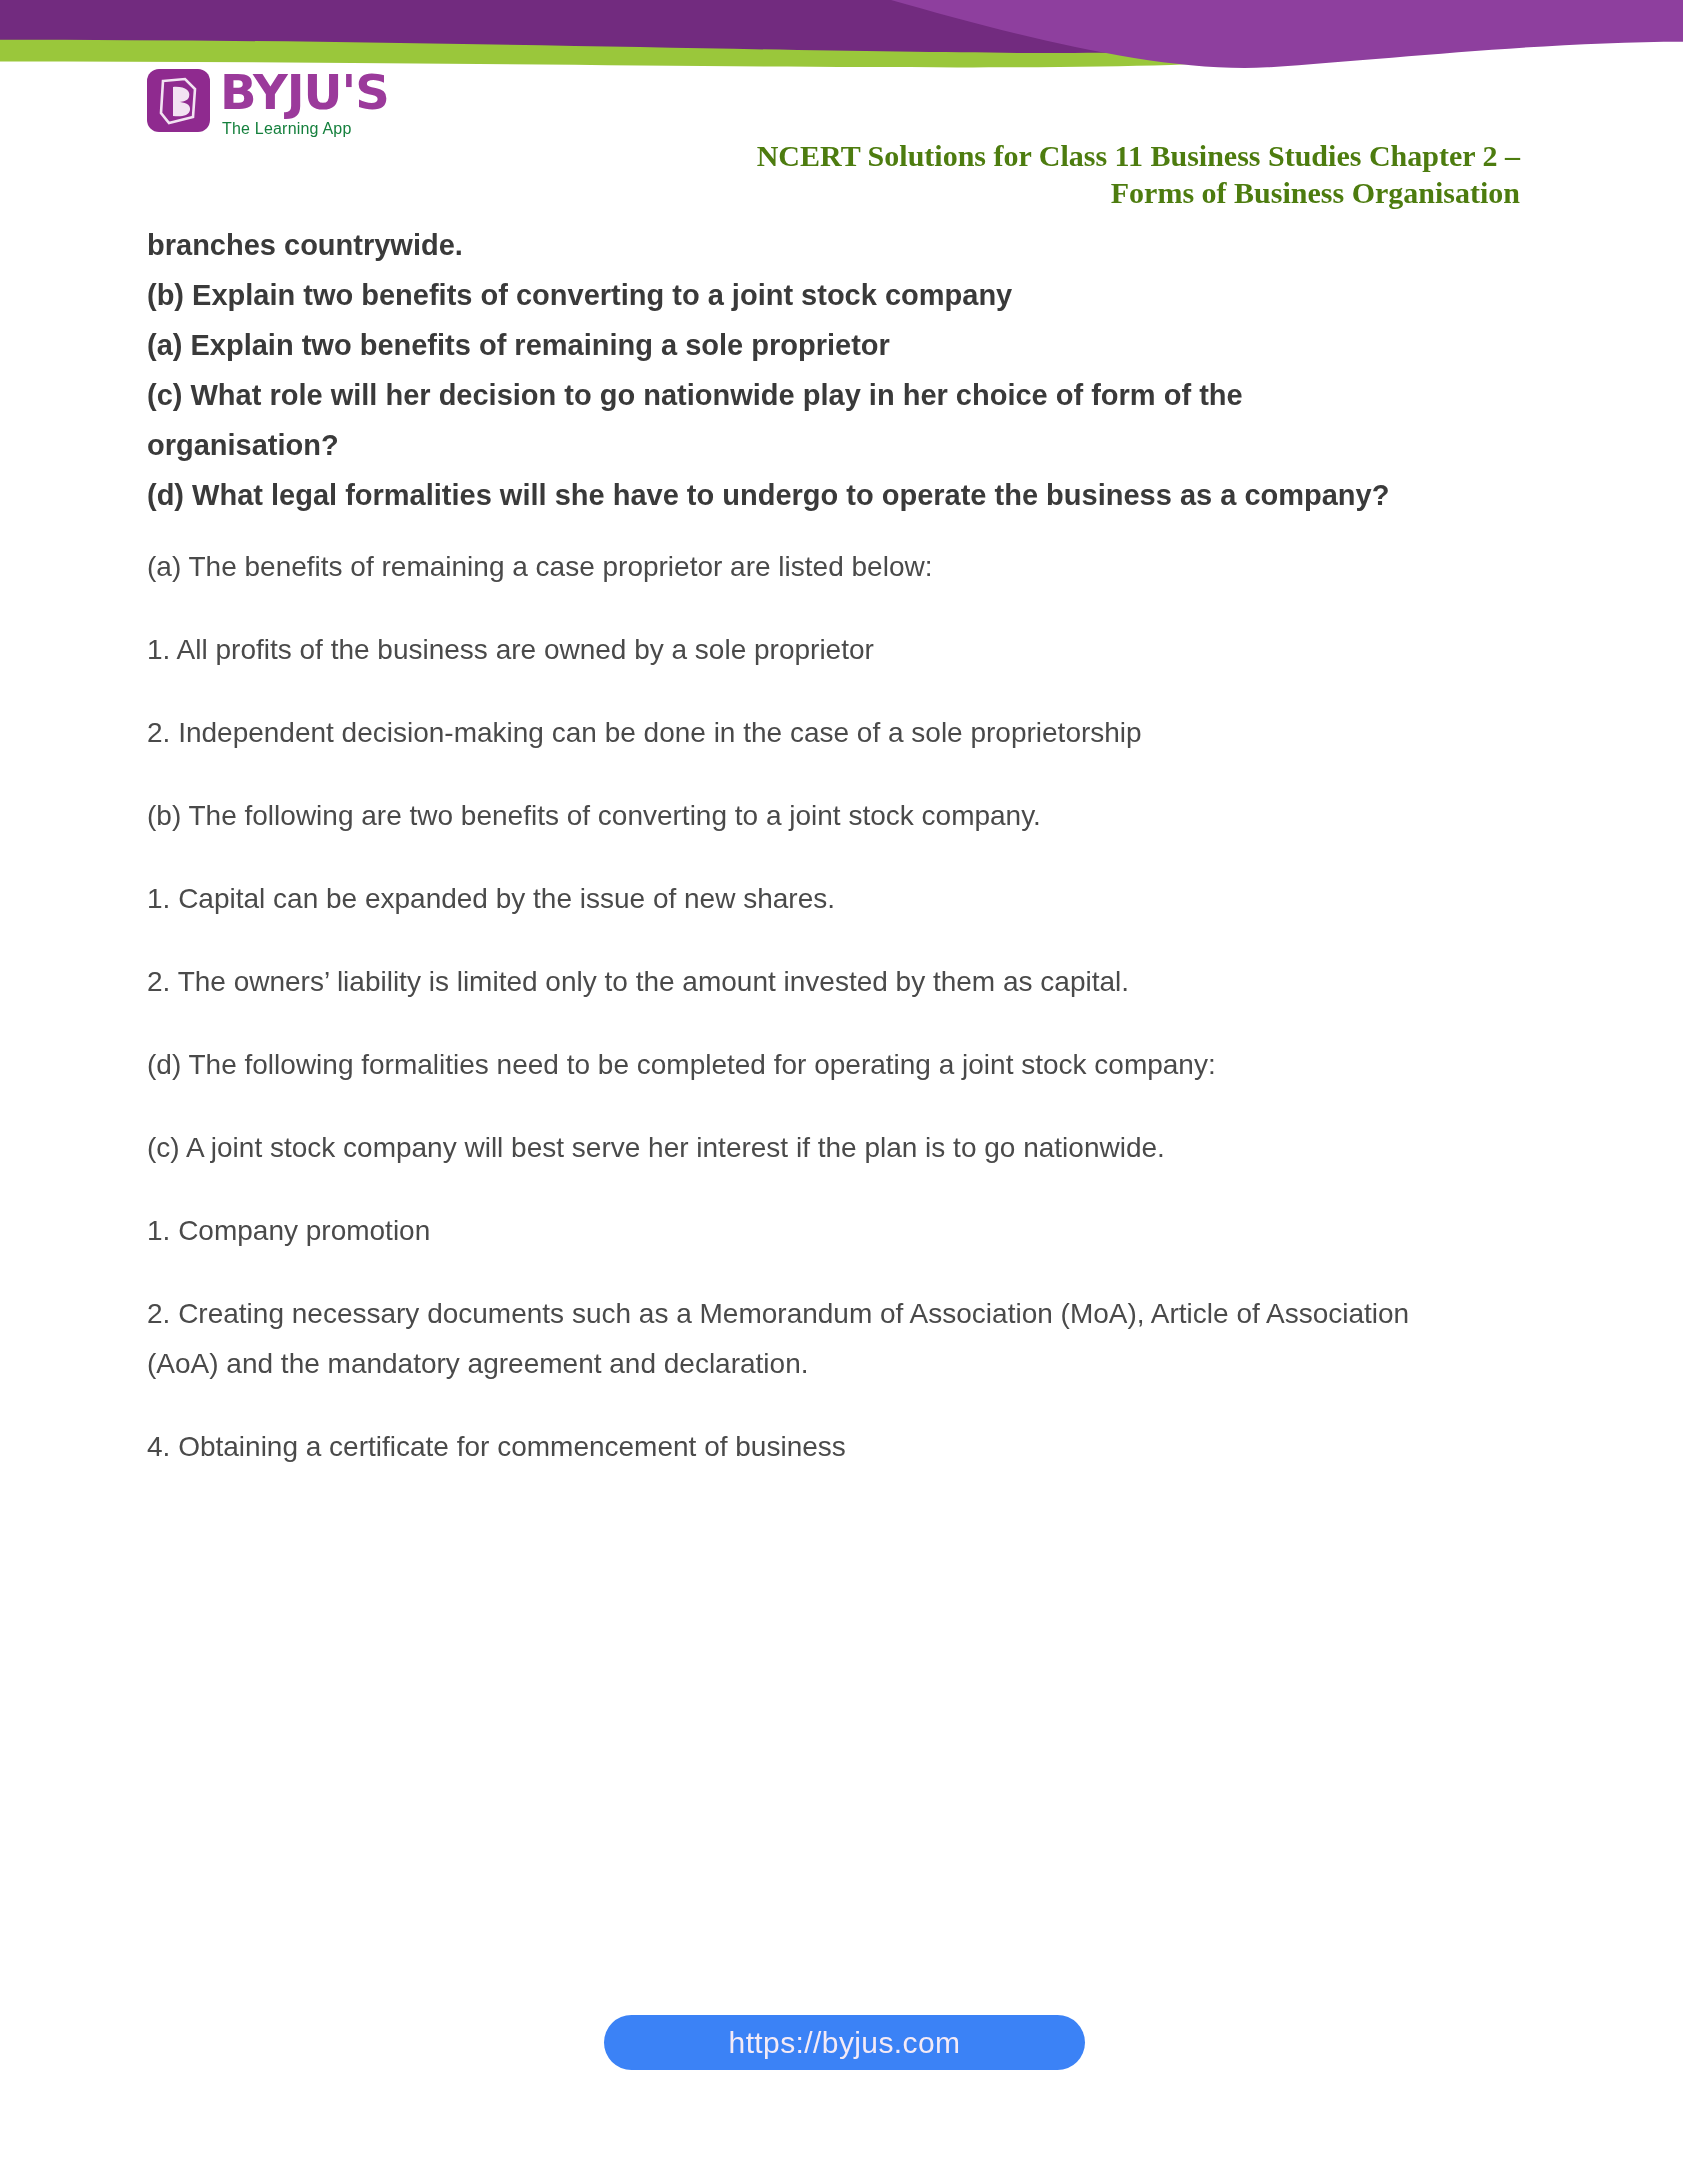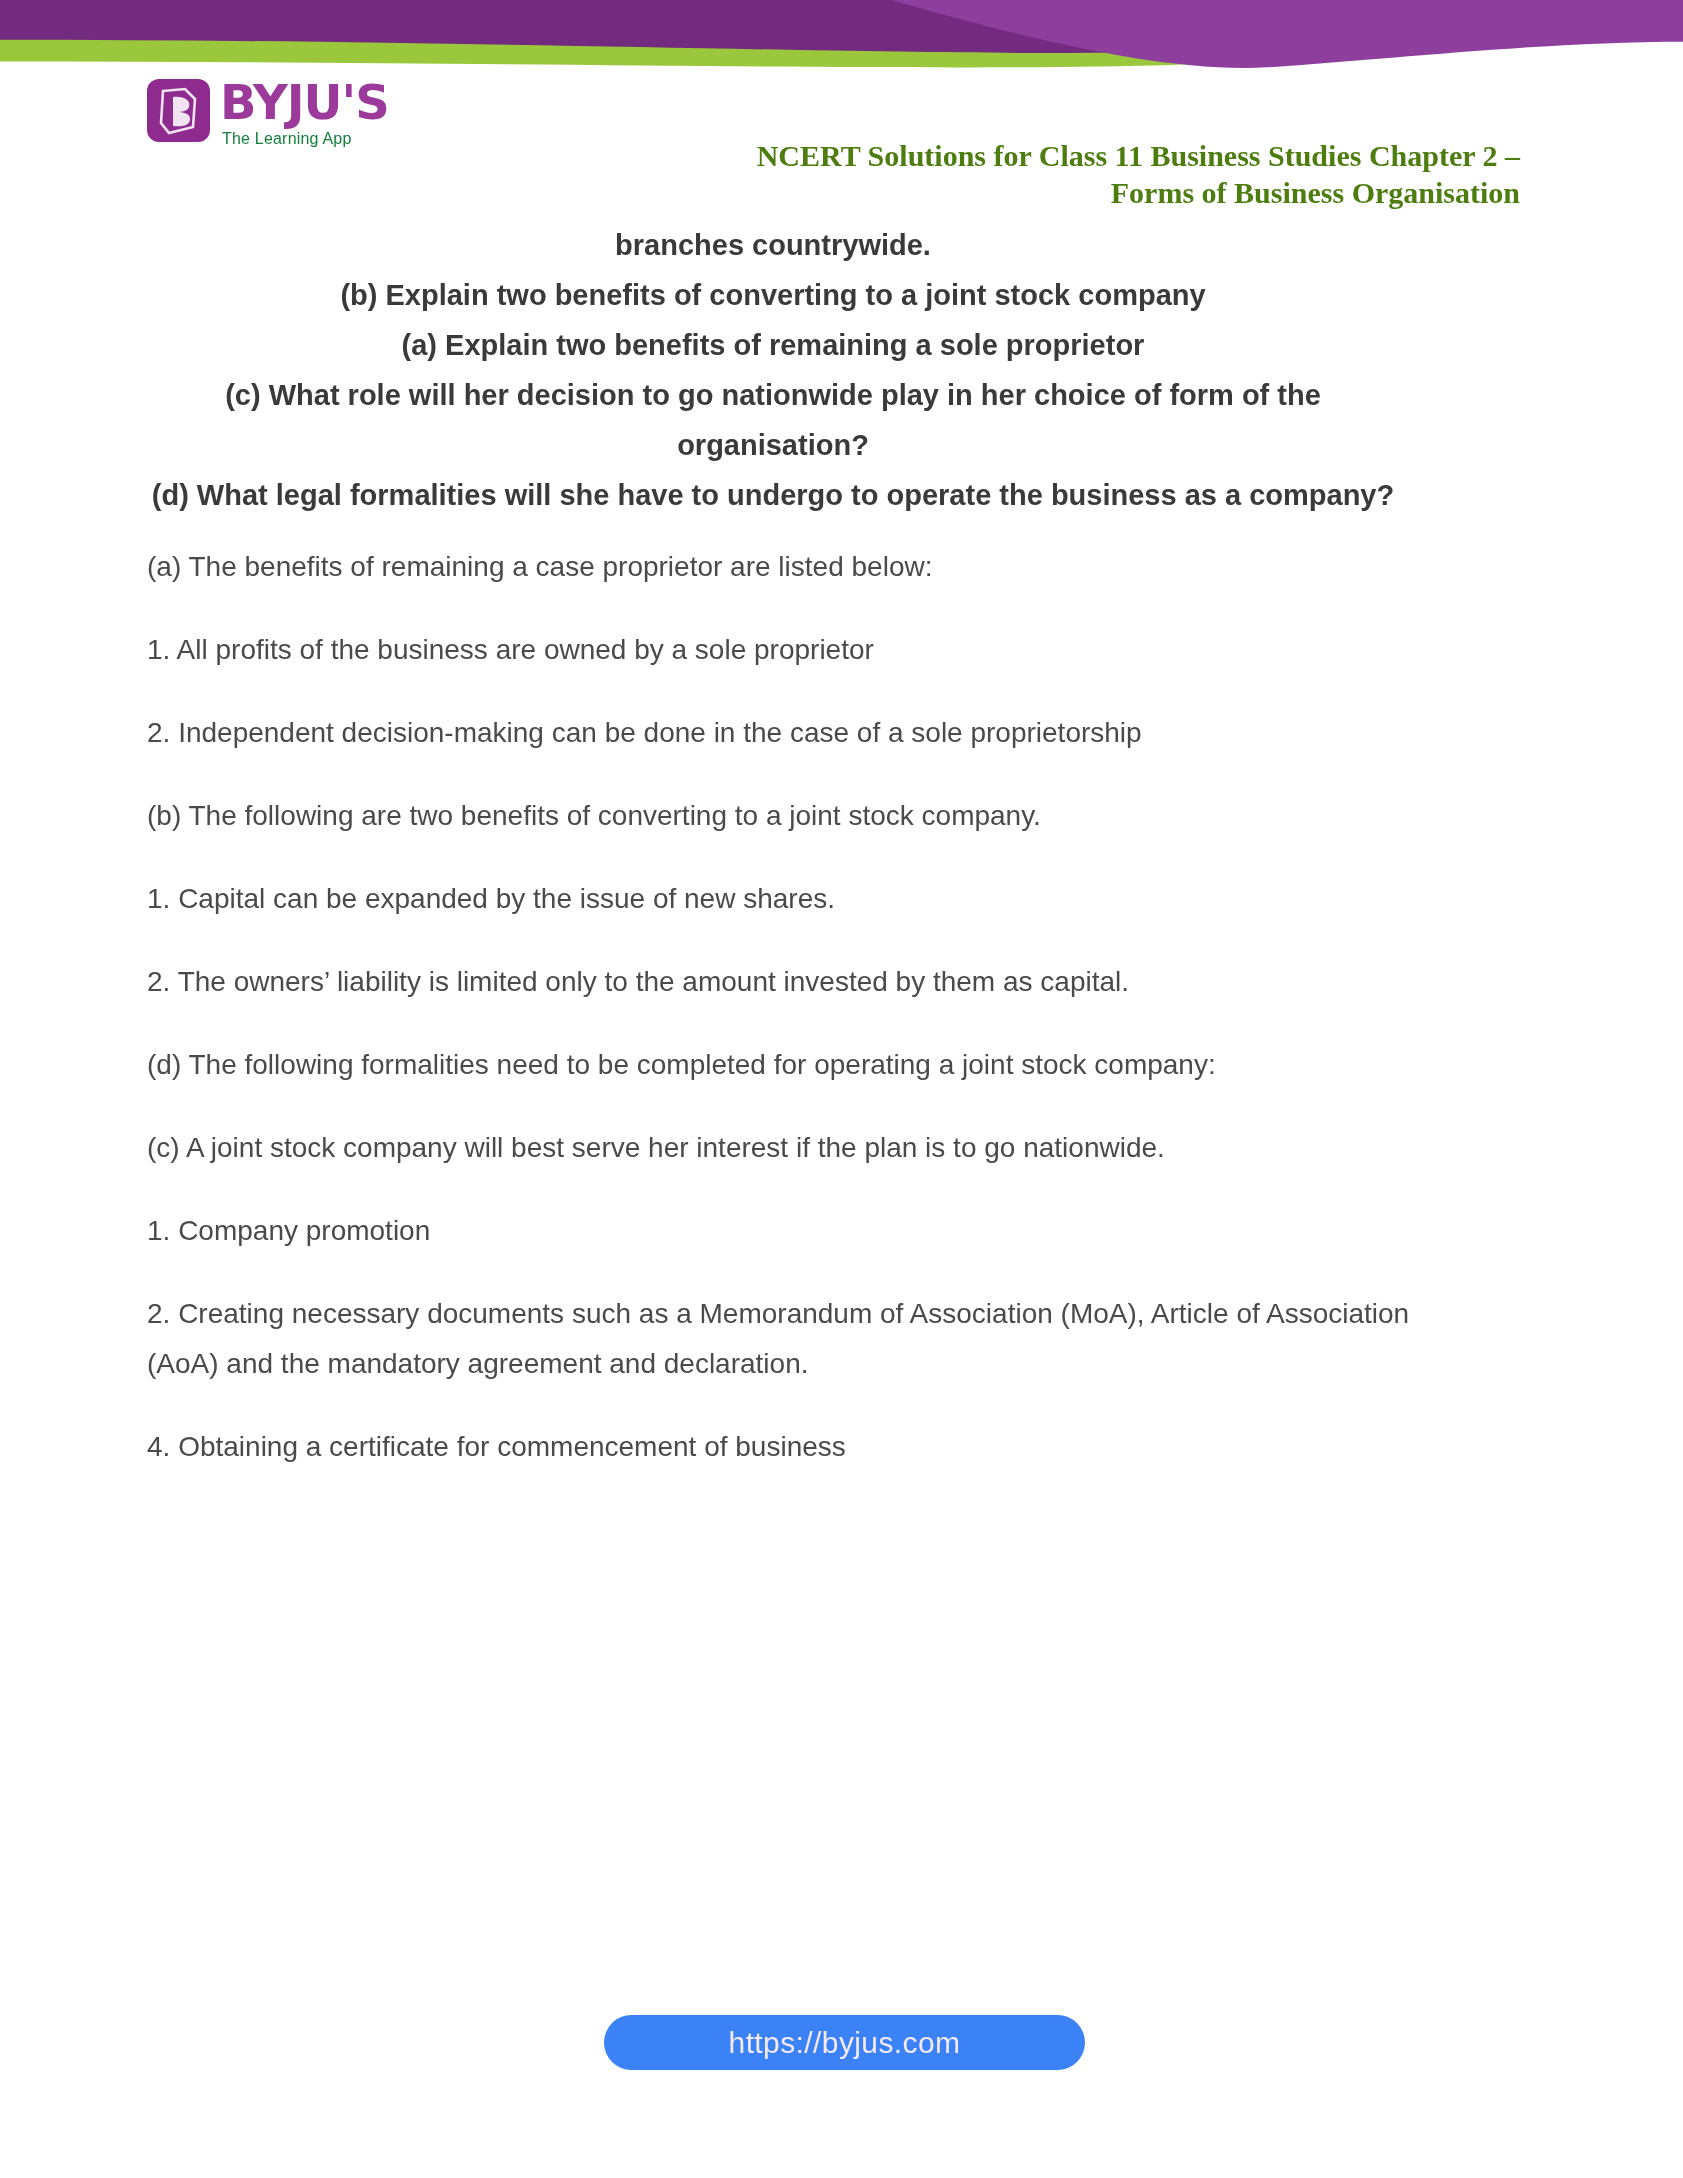--- a/index.html
+++ b/index.html
@@ -26,21 +26,21 @@
     pointer-events: none;
   }
   .header-deco svg {
     display: block;
   }
 
   
   .logo-block {
     position: absolute;
     left: 147px;
-    top: 79px;
+    top: 69px;
     width: 297px;
     height: 89px;
   }
   .logo-mark {
     position: absolute;
     left: 0;
     top: 0;
     width: 63px;
     height: 63px;
     border-radius: 12px;
@@ -101,21 +101,20 @@
     width: 1386px;
   }
   .q-block {
     font-family: "Liberation Sans", sans-serif;
     font-weight: bold;
     font-size: 29px;
     line-height: 50px;
     color: #3a3a3a;
     margin: 0 0 22px 0;
     max-width: 1252px;
-    text-align: center;
   }
   .q-block .ql {
     display: block;
   }
   .a-para {
     font-family: "Liberation Sans", sans-serif;
     font-weight: normal;
     font-size: 28px;
     line-height: 50px;
     color: #4a4a4a;

